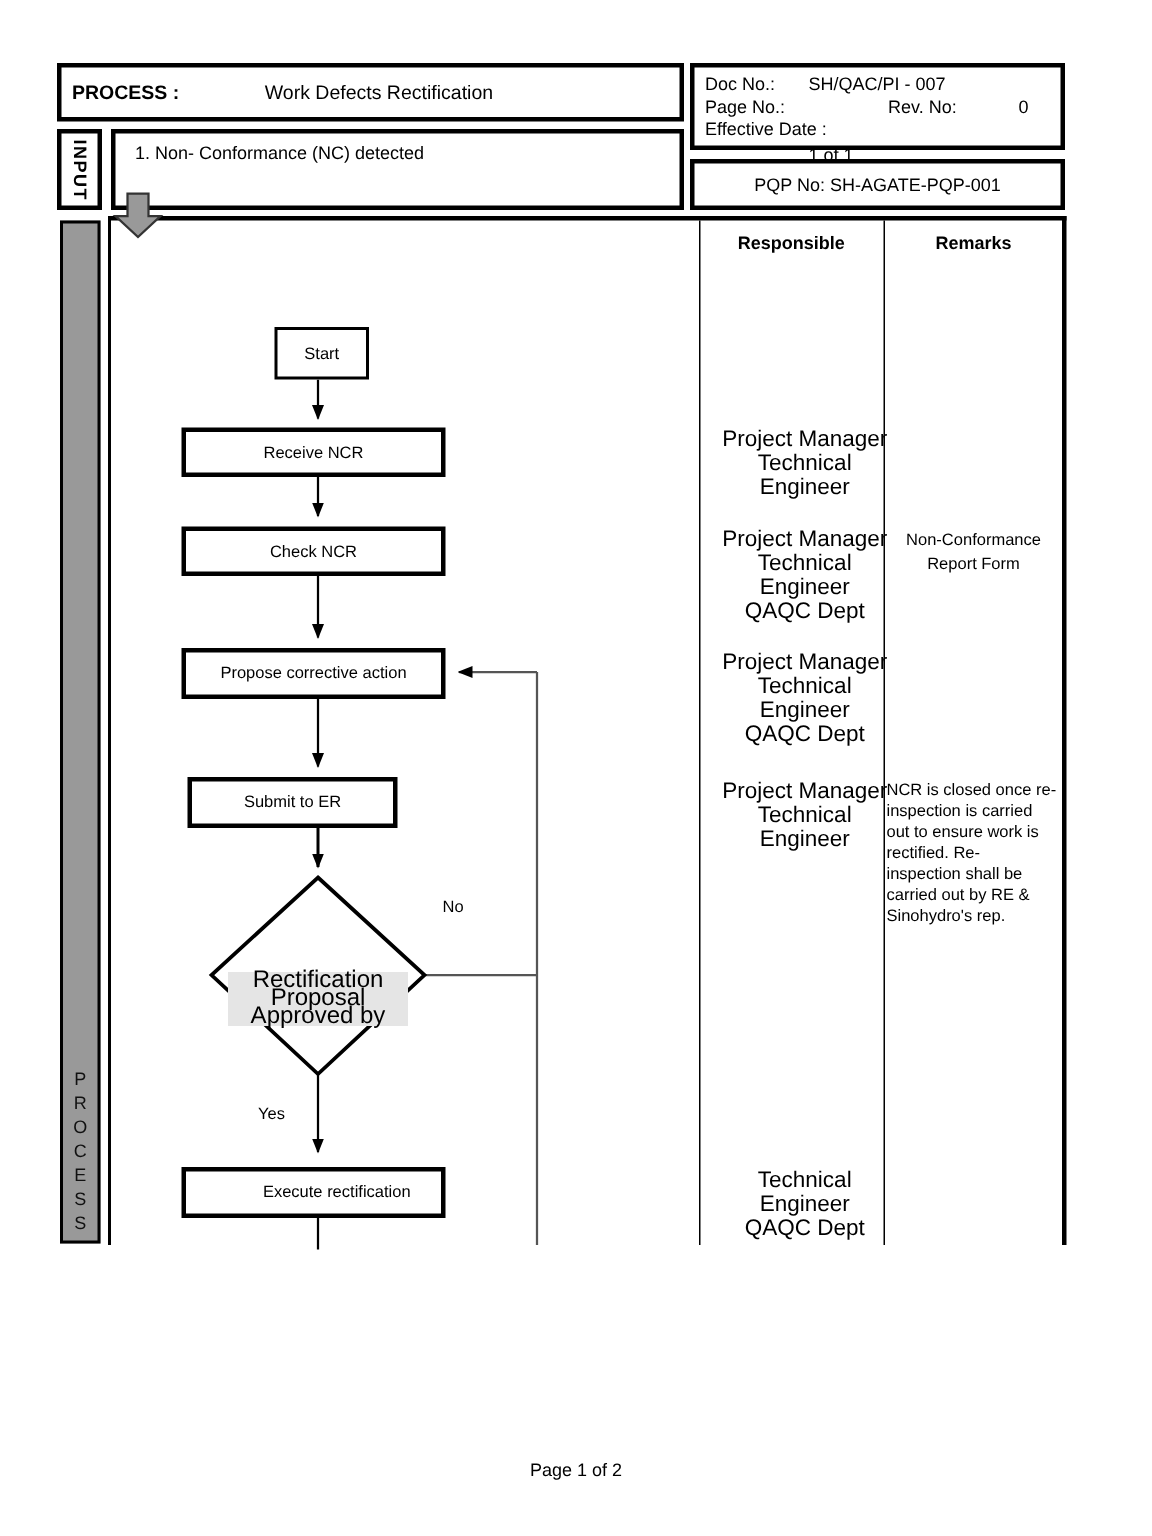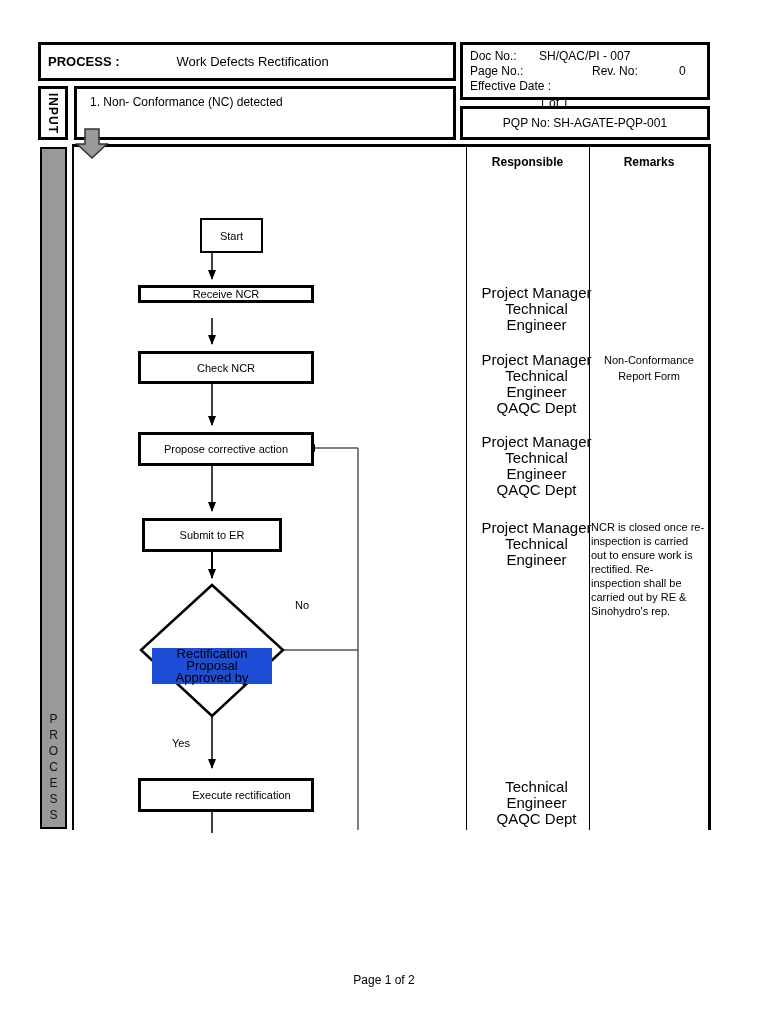--- a/index.html
+++ b/index.html
@@ -38,28 +38,28 @@
   .col-div1 { left:466px; }
   .col-div2 { left:589px; }
   .gray-bar { left:40px; top:147px; width:27px; height:682px; background:#999999; border:2px solid #000; }
   .process-letters { left:40px; top:711px; width:27px; text-align:center; font-size:12px; line-height:16px; color:#111; }
 
   .col-header { top:155px; font-weight:bold; font-size:12px; text-align:center; }
   .col-header.responsible { left:467px; width:121px; }
   .col-header.remarks { left:590px; width:118px; }
 
   
-  .node { background:#fff; border:3px solid #000; font-size:11px; display:flex; align-items:center; justify-content:center; text-align:center;margin-left:17px; }
+  .node { background:#fff; border:3px solid #000; font-size:11px; display:flex; align-items:center; justify-content:center; text-align:center; }
   .node-start { left:183px; top:218px; width:63px; height:35px; border-width:2px; }
-  .node-receive { left:121px; top:285px; width:176px; height:18px; }
+  .node-receive { left:121px; top:285px; width:176px; height:33px; }
   .node-check  { left:121px; top:351px; width:176px; height:33px; }
   .node-propose{ left:121px; top:432px; width:176px; height:34px; }
   .node-submit { left:125px; top:518px; width:140px; height:34px; }
   .node-execute{ left:121px; top:778px; width:176px; height:34px;padding-left:31px; }
-  .decision-text { left:152px; top:648px; width:120px; font-size:13px; line-height:12px; text-align:center; background:#1d4ed8; }
+  .decision-text { left:152px; top:648px; width:120px; font-size:16px; line-height:12px; text-align:center; background:#e5e5e5; }
   .edge-label { font-size:11px; }
   .label-no { left:295px; top:599px; }
   .label-yes { left:172px; top:737px; }
 
   
   .resp { left:476px; width:121px; font-size:15px; line-height:16px; text-align:center; }
   .rem-center { left:590px; width:118px; font-size:11px; line-height:16px; text-align:center; }
   .rem-left { left:591px; width:118px; font-size:11px; line-height:14px; text-align:left; }
 
   .footer { left:0; top:973px; width:768px; text-align:center; font-size:12px; }

